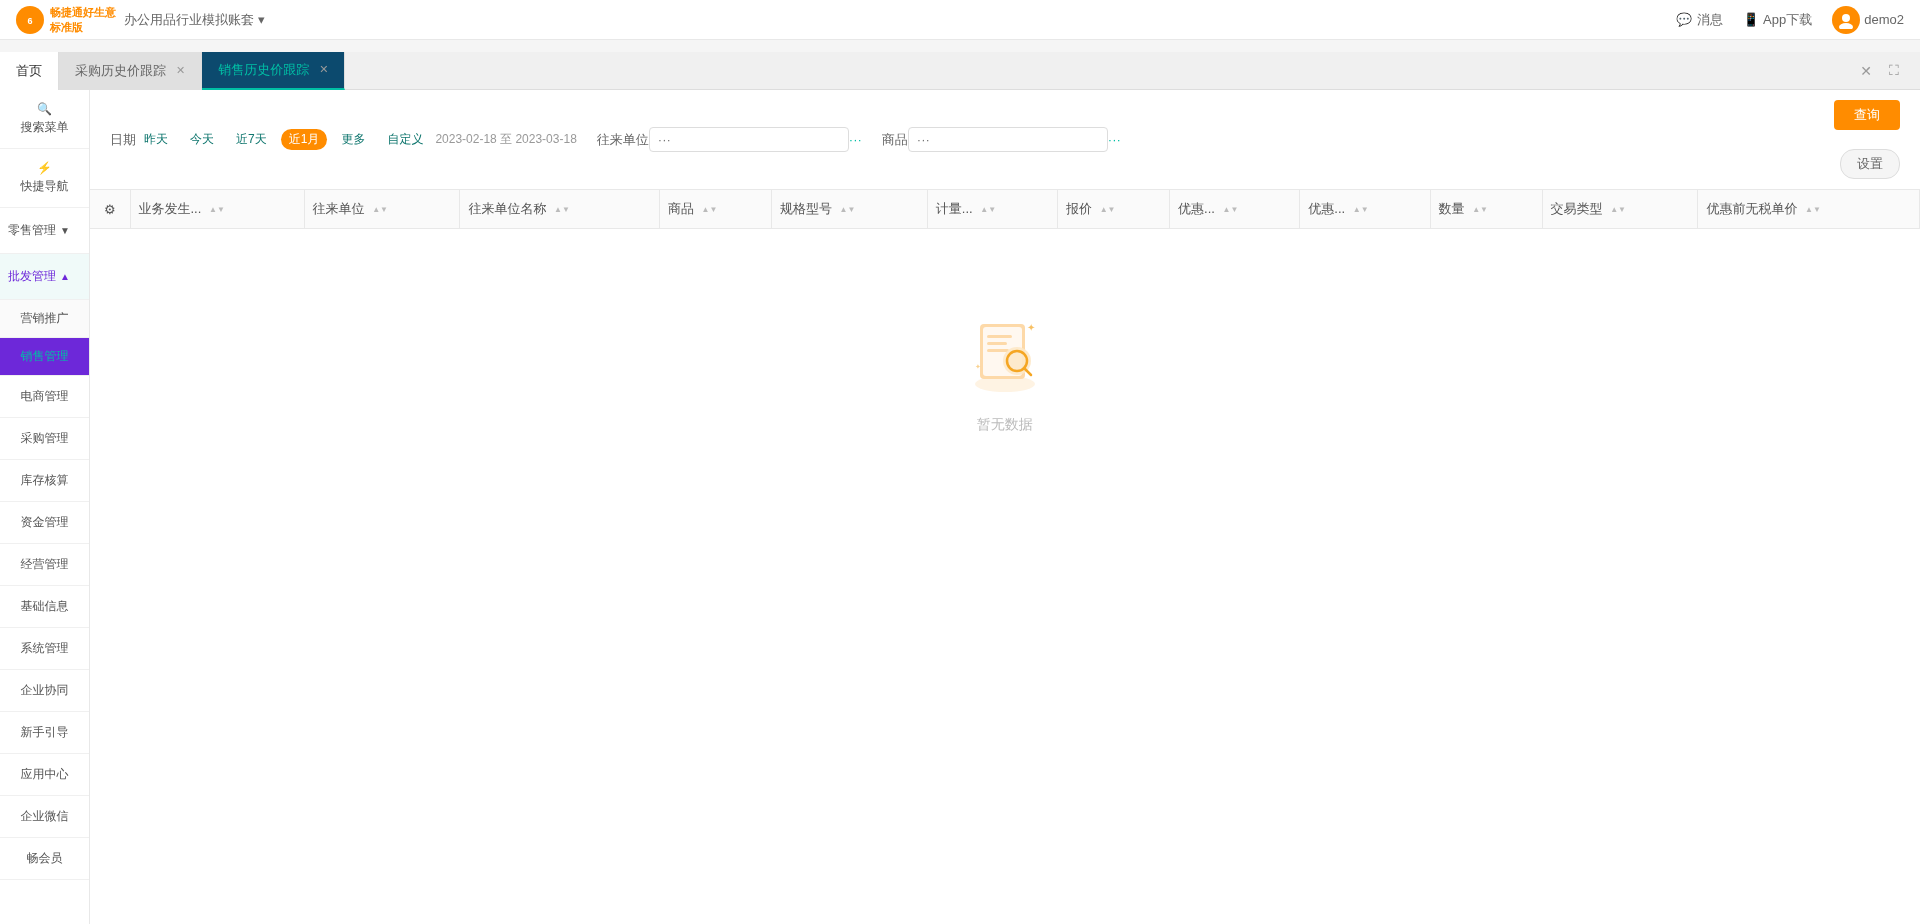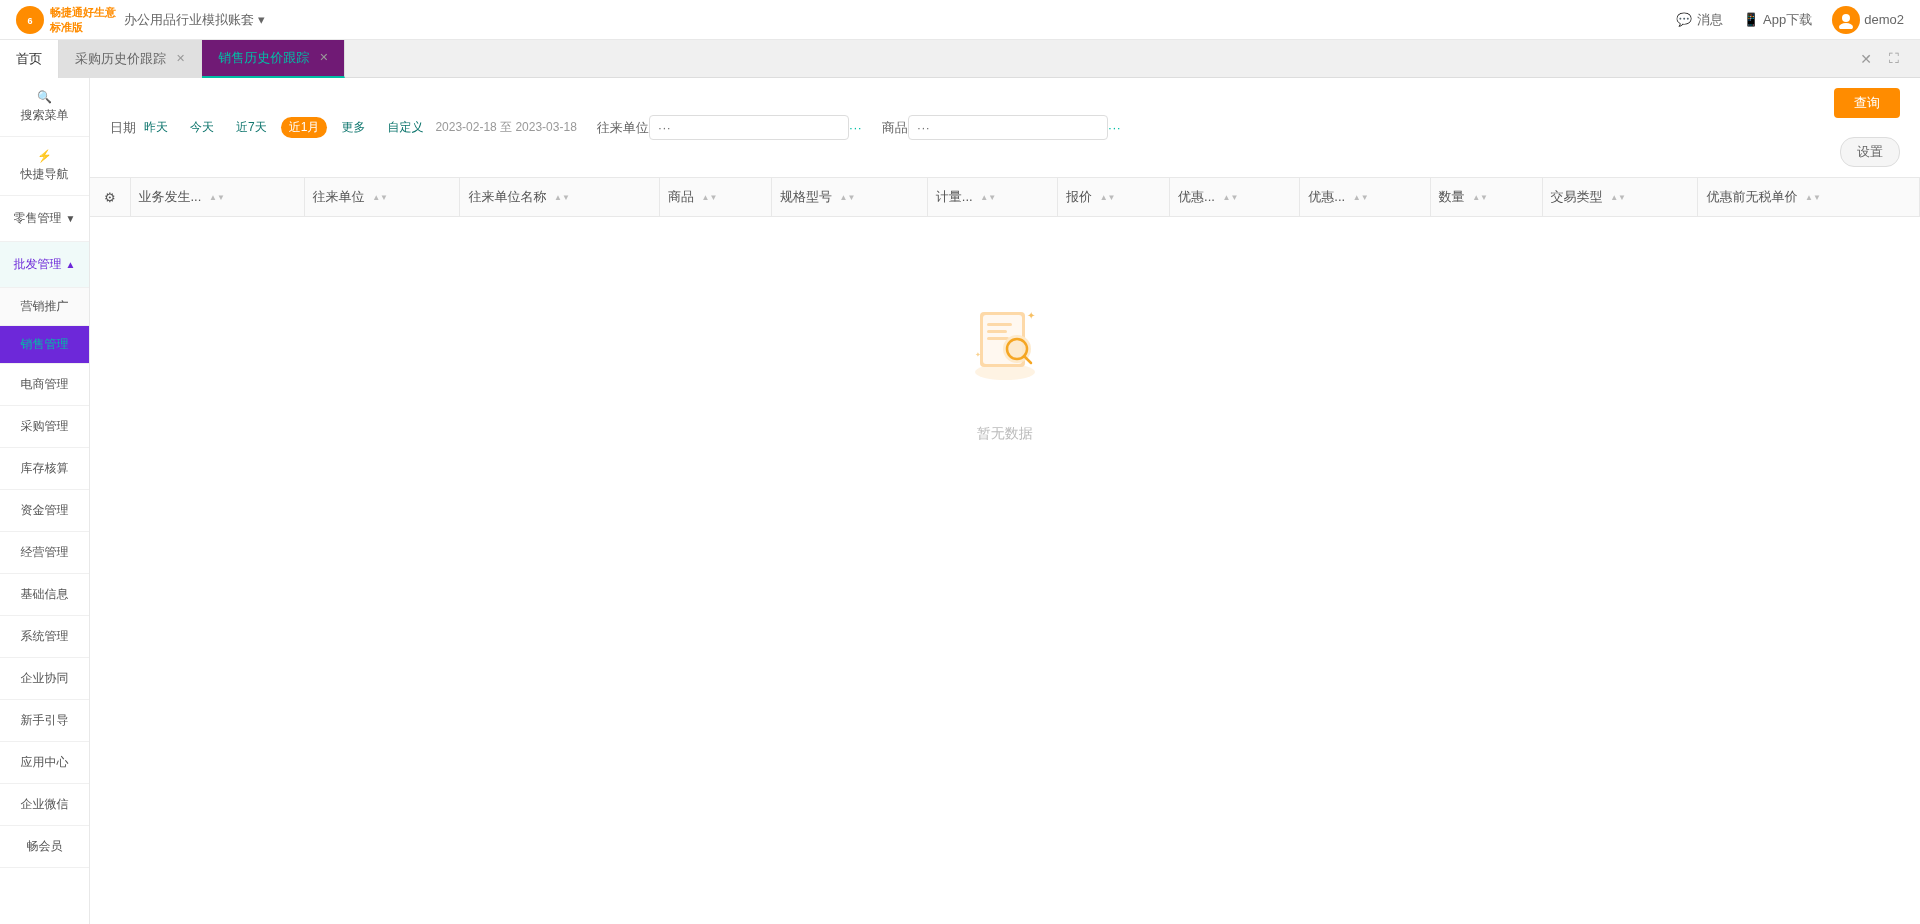--- a/index.html
+++ b/index.html
@@ -79,36 +79,37 @@
 
     
     .tab-bar {
       height: 38px;
       background: #f0f0f0;
       display: flex;
       align-items: center;
       flex-shrink: 0;
       border-bottom: 1px solid #ddd;
       padding-left: 0;
+      margin-top: 12px;
     }
     .tab-item {
       height: 38px;
       display: flex;
       align-items: center;
       padding: 0 16px;
       cursor: pointer;
       font-size: 13px;
       color: #666;
       background: #e0e0e0;
       border-right: 1px solid #ddd;
       gap: 6px;
       position: relative;
     }
     .tab-item.active {
-      background: #701a75;
+      background: #0c4a6e;
       color: #00bfa5;
       border-bottom: 2px solid #00bfa5;
     }
     .tab-item.home {
       background: #fff;
       color: #333;
     }
     .tab-close {
       font-size: 11px;
       color: #999;
@@ -157,21 +158,20 @@
       color: #555;
       font-size: 12px;
       border-bottom: 1px solid #f0f0f0;
       display: flex;
       flex-direction: column;
       align-items: center;
       gap: 3px;
     }
     .sidebar-item.has-arrow {
       flex-direction: row;
-      justify-content: center;
       gap: 4px;
       padding: 14px 8px;
     }
     .sidebar-item.expanded {
       background: #f0faf9;
       color: #6d28d9;
     }
     .sidebar-sub-item {
       padding: 10px 12px;
       text-align: center;
@@ -377,21 +377,21 @@
       padding: 80px 0;
     }
     .empty-icon {
       width: 100px;
       height: 100px;
       position: relative;
     }
     .empty-text {
       color: #bbb;
       font-size: 14px;
-      margin-top: 28px;
+      margin-top: 7px;
     }
 
     
     .empty-illustration {
       width: 100px;
       height: 90px;
     }
   </style>
 </head>
 <body>

